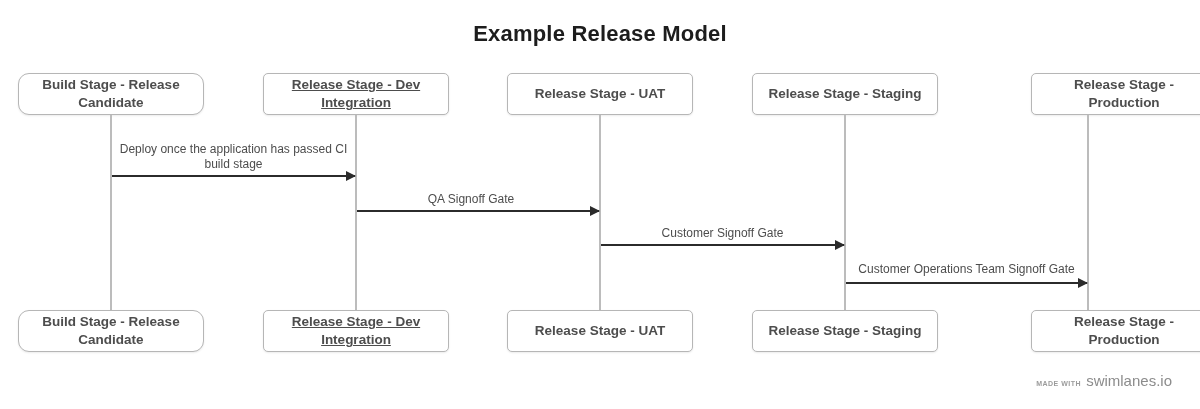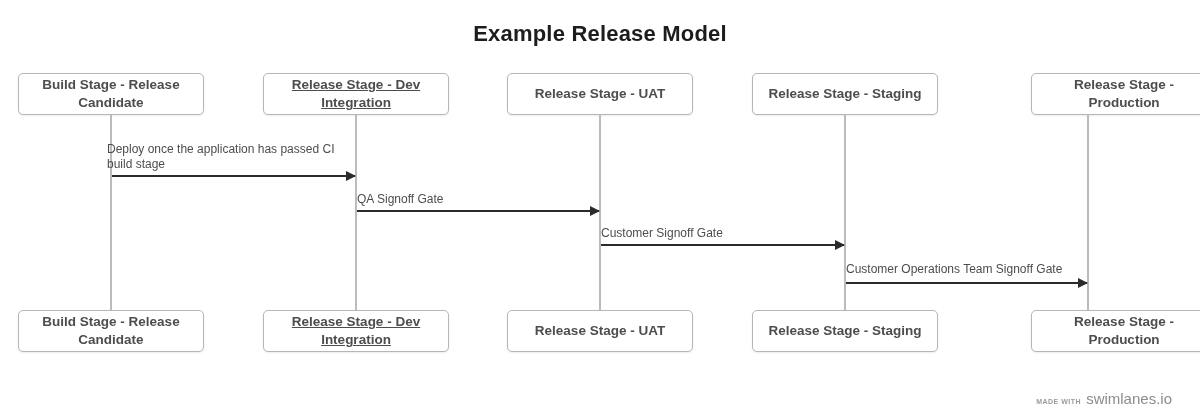--- a/index.html
+++ b/index.html
@@ -20,21 +20,21 @@
   .lane-box {
     position: absolute; width: 186px; height: 42px;
     background: #ffffff; border: 1px solid #b6b6b6; border-radius: 5px;
     box-shadow: 0 1px 2px rgba(0,0,0,0.08);
     display: flex; align-items: center; justify-content: center;
     text-align: center; font-size: 13.5px; font-weight: 700;
     color: #4d4d4d; line-height: 1.3; padding: 2px 10px;
   }
   .row-top .lane-box { top: 73px; }
   .row-bottom .lane-box { top: 310px; }
-  .lane-1 { left: 18px; }
+  .lane-1 { left: 18px; border-radius: 11px; }
   .lane-2 { left: 263px; text-decoration: underline; }
   .lane-3 { left: 507px; }
   .lane-4 { left: 752px; }
   .lane-5 { left: 995px; margin-left: 36px; }
 
   .lifeline {
     position: absolute; top: 115px; height: 195px; width: 2px;
     background: #bcbcbc;
   }
   .lifeline-1 { left: 110px; }
@@ -53,40 +53,39 @@
     border-left: 10px solid #2b2b2b;
     border-top: 5px solid transparent;
     border-bottom: 5px solid transparent;
   }
   .arrow-1 { left: 112px; top: 175px; width: 243px; }
   .arrow-2 { left: 357px; top: 210px; width: 242px; }
   .arrow-3 { left: 601px; top: 244px; width: 243px; }
   .arrow-4 { left: 846px; top: 282px; width: 241px; }
 
   .msg-label {
-    position: absolute; 
+    position: absolute; text-align: center;
     font-size: 12px; color: #4d4d4d; line-height: 15px;
   }
   .msg-label-1 { left: 107px; width: 253px; top: 142px; }
   .msg-label-2 { left: 357px; width: 228px; top: 192px; }
   .msg-label-3 { left: 601px; width: 243px; top: 226px; }
   .msg-label-4 { left: 846px; width: 241px; top: 262px; }
 
   .footer {
     position: absolute; right: 28px; top: 372px;
     display: flex; align-items: baseline; gap: 5px;
   }
   .made-with {
     font-size: 7px; font-weight: 700; color: #9b9b9b;
     letter-spacing: 0.5px; text-transform: uppercase;
   }
   .brand {
     font-size: 15px; color: #8c8c8c; font-weight: 500;
     text-decoration: none;
-    margin-top: 18px;
   }
 </style>
 </head>
 <body>
 
 <div class="diagram">
 
   <div class="title">Example Release Model</div>
 
   <div class="row-top">

